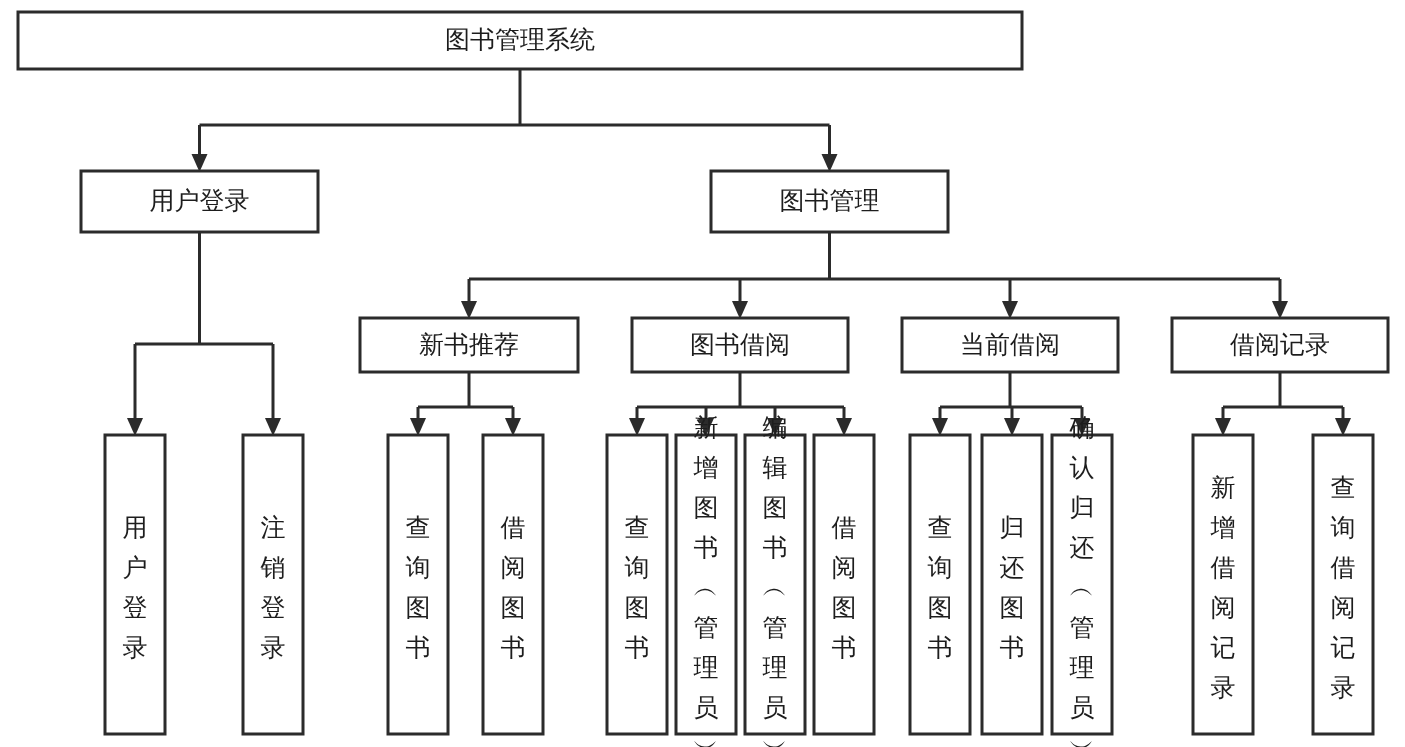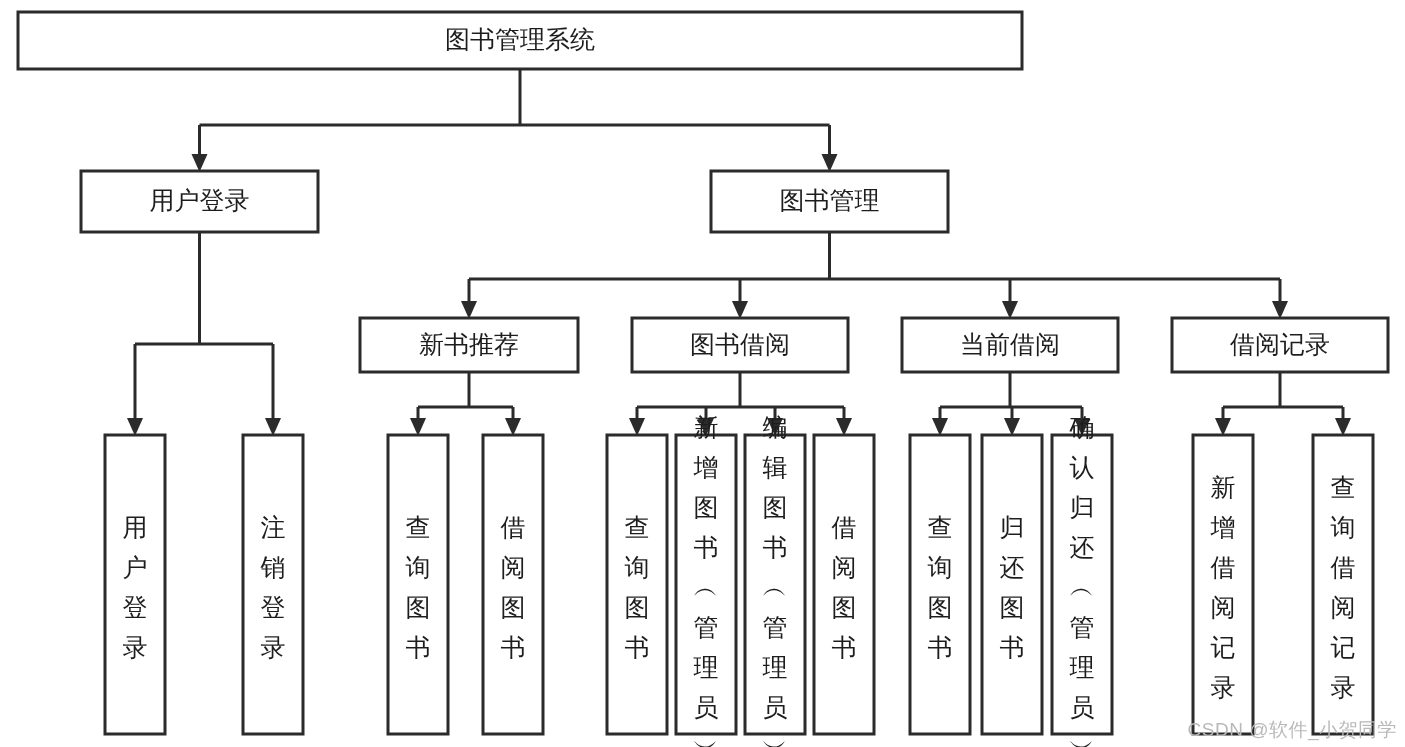--- a/index.html
+++ b/index.html
@@ -223,15 +223,14 @@
           <rect x="1193" y="435" width="60" height="299" class="node-rect"></rect>
           <text x="1223" y="495.7" class="node-label-v"><tspan x="1223" dy="0">新</tspan><tspan x="1223" dy="40">增</tspan><tspan x="1223" dy="40">借</tspan><tspan x="1223" dy="40">阅</tspan><tspan x="1223" dy="40">记</tspan><tspan x="1223" dy="40">录</tspan></text>
         </g>
         <g>
           <rect x="1313" y="435" width="60" height="299" class="node-rect"></rect>
           <text x="1343" y="495.7" class="node-label-v"><tspan x="1343" dy="0">查</tspan><tspan x="1343" dy="40">询</tspan><tspan x="1343" dy="40">借</tspan><tspan x="1343" dy="40">阅</tspan><tspan x="1343" dy="40">记</tspan><tspan x="1343" dy="40">录</tspan></text>
         </g>
       </g>
   </svg>
 
-  <div class="watermark-text">CSDN @软件_小贺同学</div>
 
 </div>
 
 </body></html>

